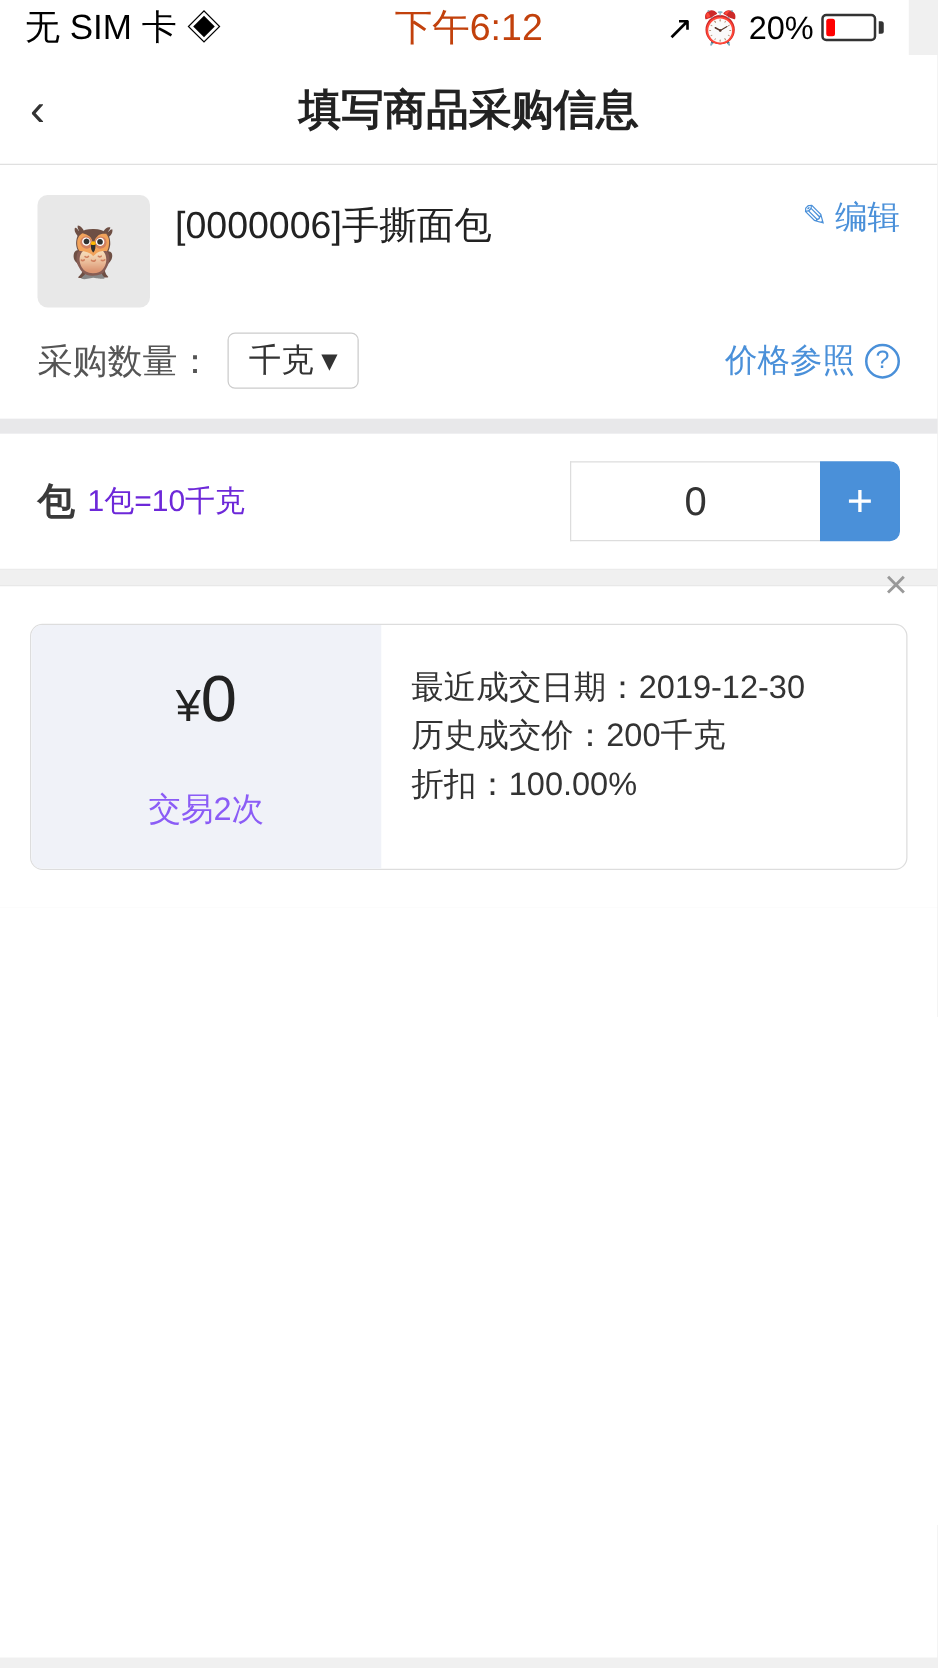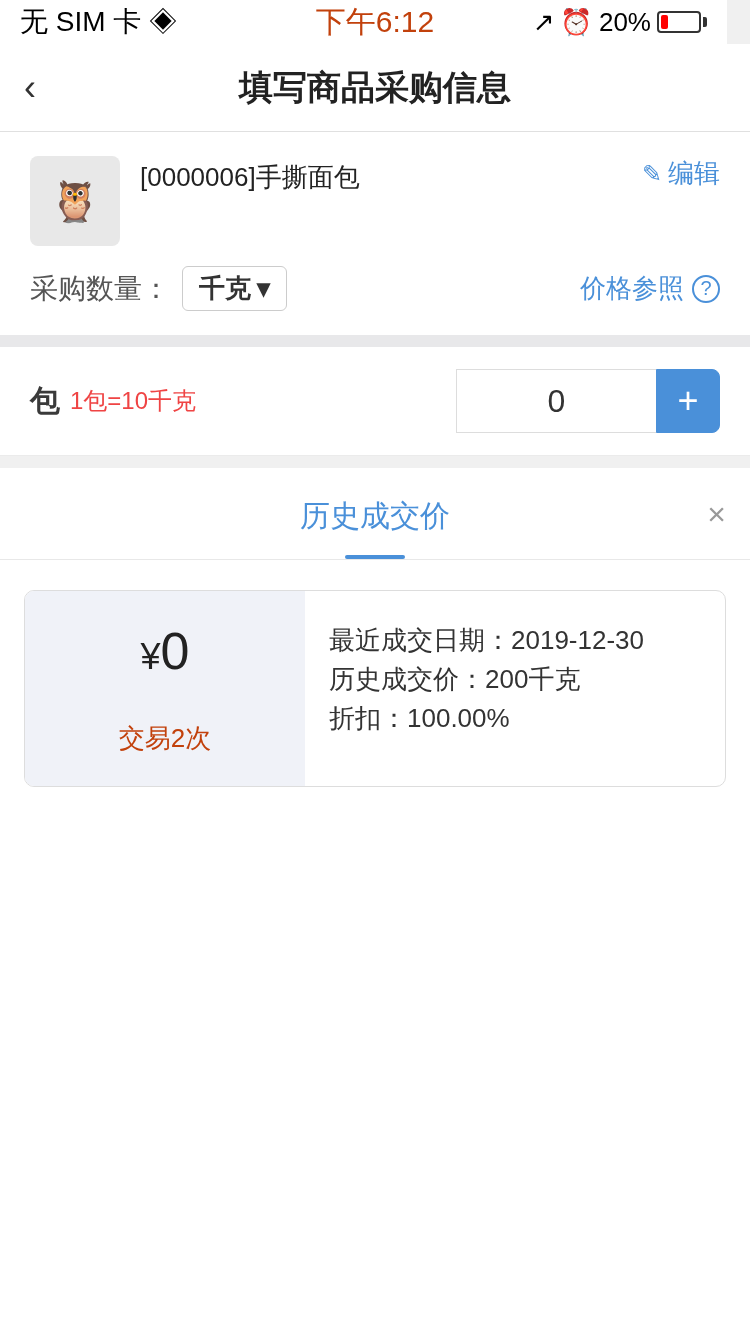--- a/index.html
+++ b/index.html
@@ -123,21 +123,21 @@
       display: flex;
       align-items: center;
       justify-content: center;
       flex-shrink: 0;
     }
     .owl-icon {
       font-size: 40px;
       color: #999;
     }
     .product-name {
-      font-size: 26px;
+      font-size: 30px;
       color: #222;
       font-weight: 500;
       padding-top: 4px;
     }
     .edit-btn {
       display: flex;
       align-items: center;
       gap: 6px;
       color: #4a90d9;
       font-size: 26px;
@@ -163,21 +163,20 @@
       border: 1px solid #ccc;
       border-radius: 6px;
       padding: 4px 16px;
       font-size: 26px;
       color: #333;
       background: #fff;
       display: flex;
       align-items: center;
       gap: 6px;
       cursor: pointer;
-      font-weight: bold;
     }
     .price-ref {
       display: flex;
       align-items: center;
       gap: 8px;
       color: #4a90d9;
       font-size: 26px;
       cursor: pointer;
     }
     .help-circle {
@@ -214,21 +213,21 @@
       align-items: center;
       gap: 10px;
     }
     .qty-unit-badge {
       font-size: 30px;
       color: #3a3a3a;
       font-weight: 600;
     }
     .qty-unit-sub {
       font-size: 24px;
-      color: #ef4444;
+      color: #6d28d9;
     }
     .qty-controls {
       display: flex;
       align-items: center;
       gap: 0;
     }
     .qty-input-box {
       width: 200px;
       height: 64px;
       border: 1px solid #ddd;
@@ -325,21 +324,21 @@
       font-size: 52px;
       color: #222;
       font-weight: 300;
       margin-bottom: 8px;
     }
     .history-price .yen {
       font-size: 36px;
     }
     .history-trades {
       font-size: 26px;
-      color: #c2410c;
+      color: #8b5cf6;
       margin-top: 32px;
     }
     .history-right {
       flex: 1;
       padding: 30px 24px;
       display: flex;
       flex-direction: column;
       gap: 0;
     }
     .detail-line {
@@ -419,21 +418,20 @@
     <span class="qty-unit-sub">1包=10千克</span>
   </div>
   <div class="qty-controls">
     <div class="qty-input-box">0</div>
     <div class="qty-plus-btn">+</div>
   </div>
 </div>
 
 <div class="tabs-panel">
   <div class="tabs-header">
-    <div class="tab-item active">历史成交价</div>
     <div class="tab-close">×</div>
   </div>
 
   <div class="history-content">
     <div class="history-card">
       <div class="history-left">
         <div class="history-price">
           <span class="yen">¥</span><span>0</span>
         </div>
         <div class="history-trades">交易2次</div>

